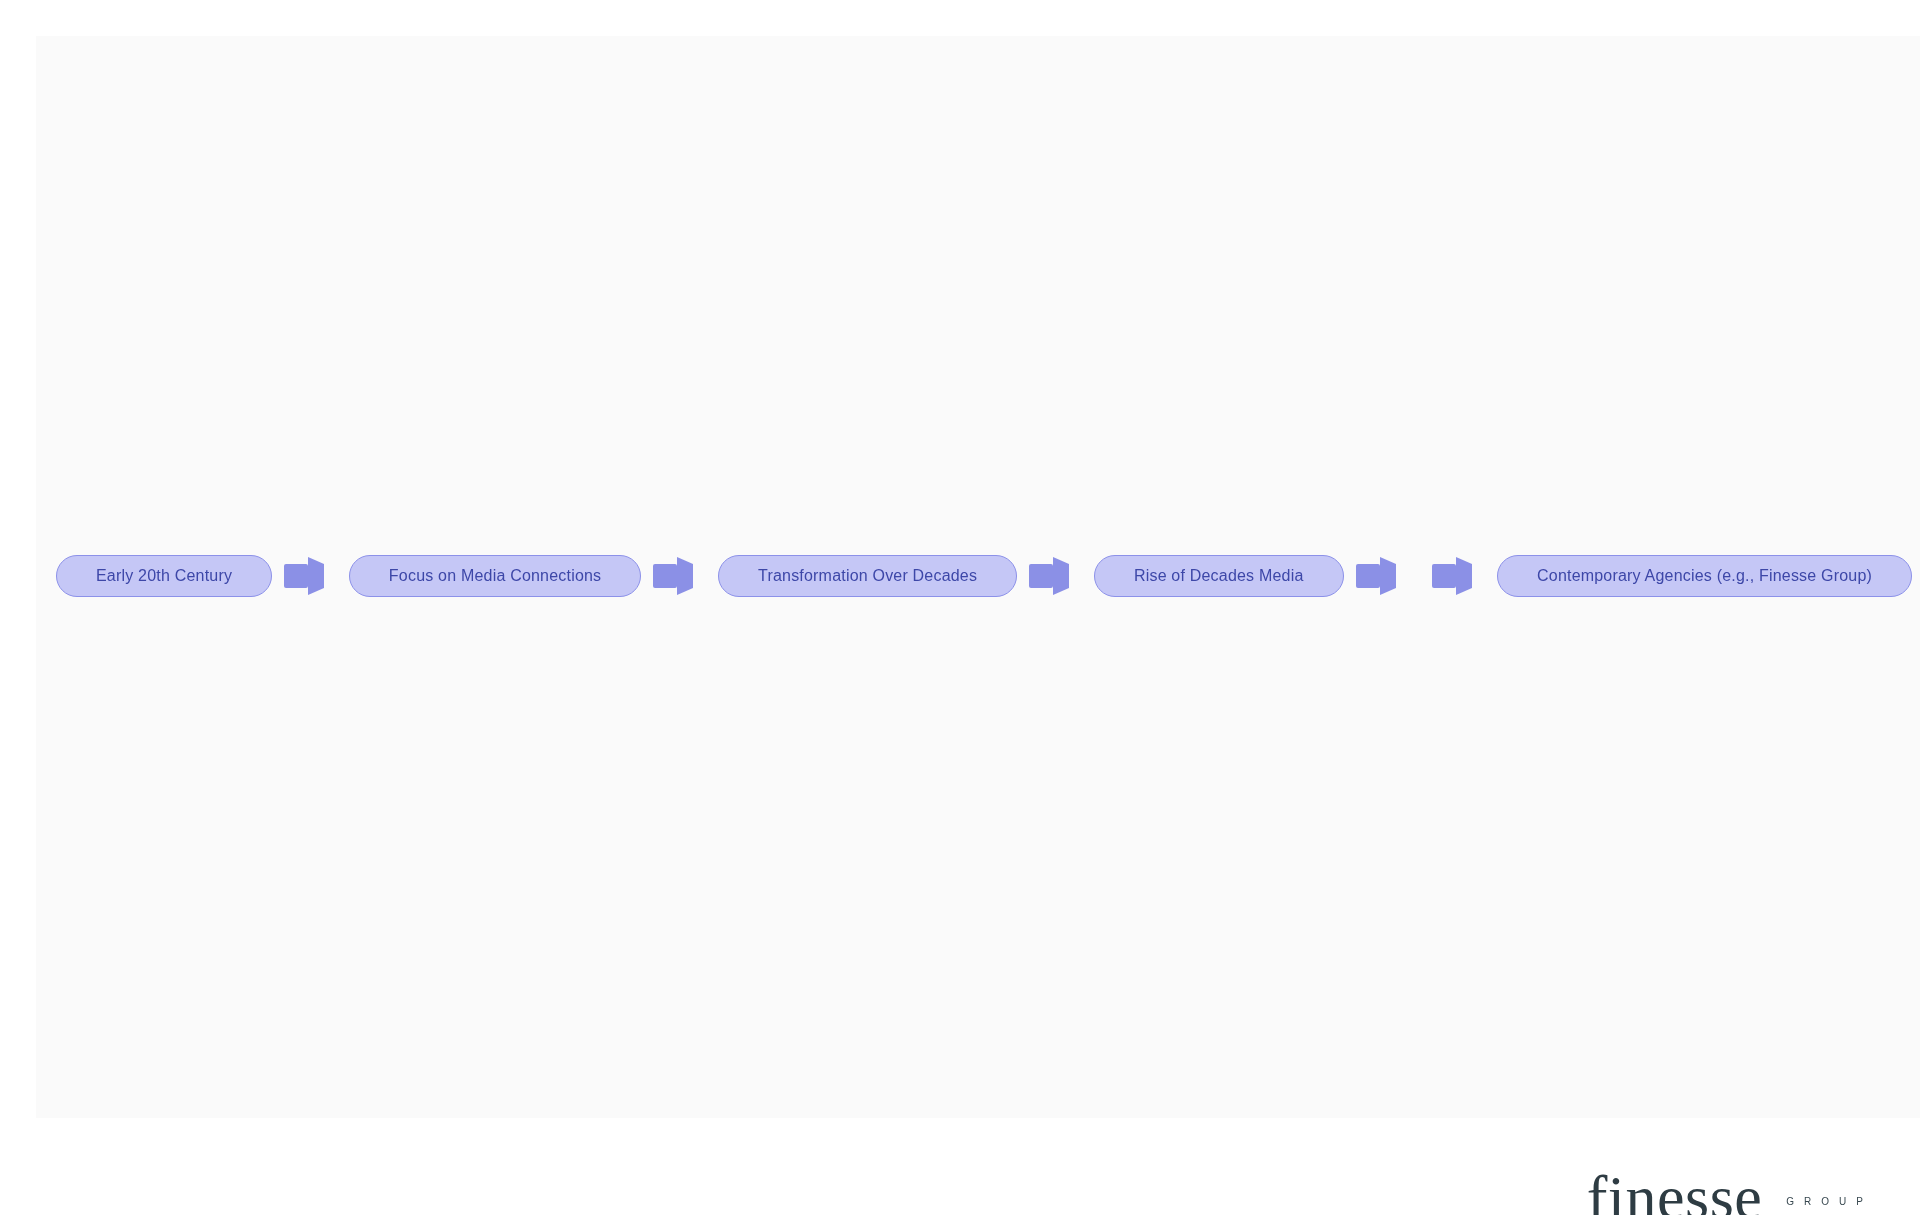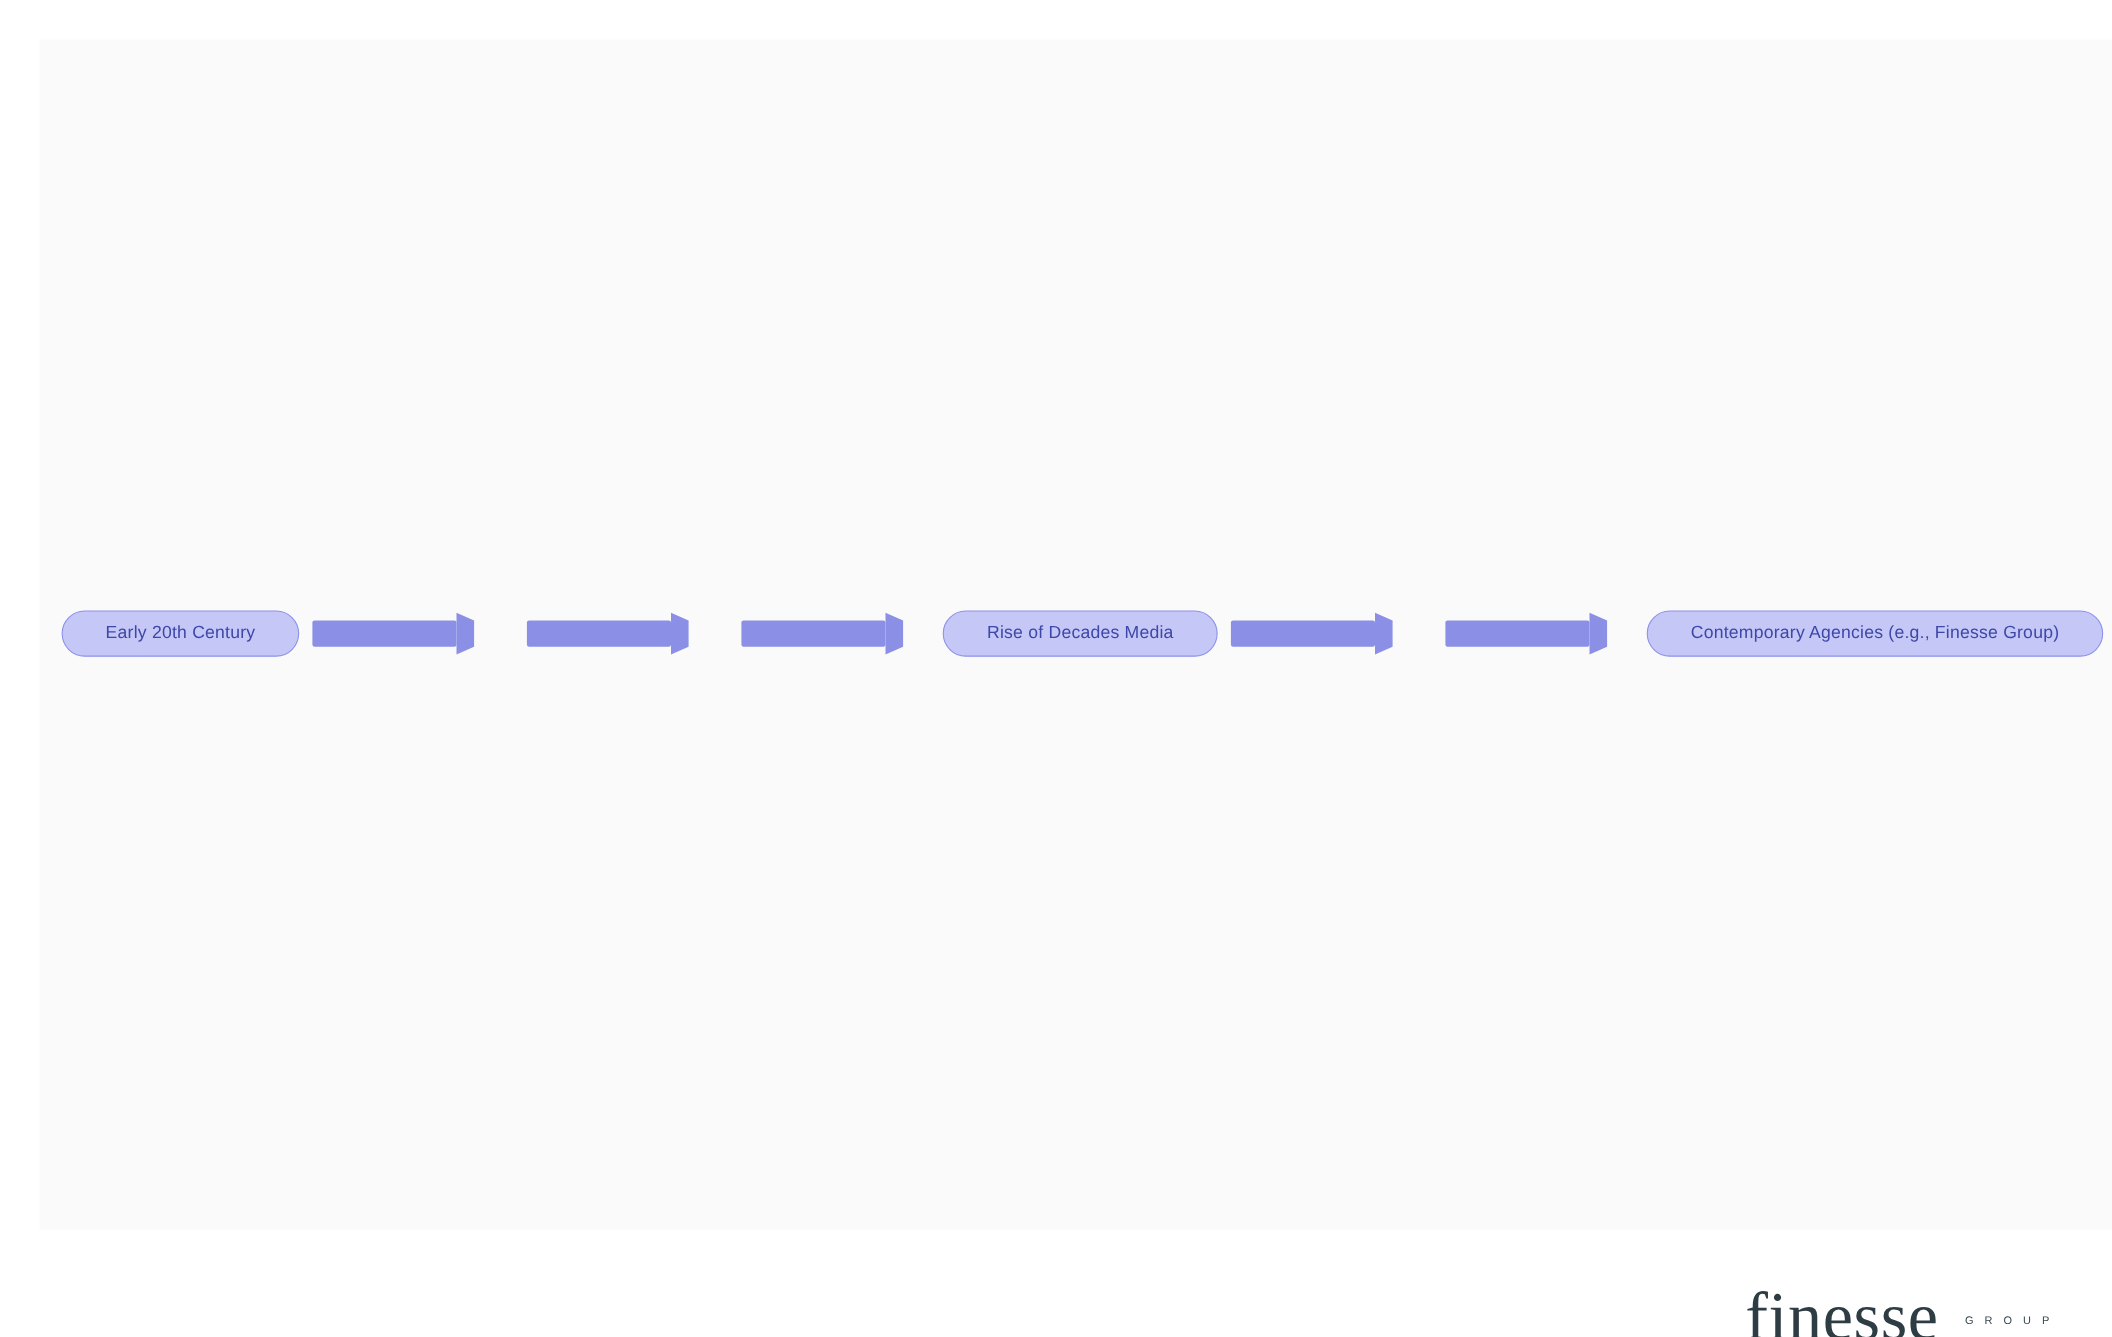--- a/index.html
+++ b/index.html
@@ -104,26 +104,32 @@
 
       <div class="node">
         <span>Early 20th Century</span>
       </div>
 
       <div class="arrow">
         <span class="arrow-line"></span>
         <span class="arrow-head"></span>
       </div>
 
+      <div class="node">
+        <span>Focus on Media Connections</span>
+      </div>
 
       <div class="arrow">
         <span class="arrow-line"></span>
         <span class="arrow-head"></span>
       </div>
 
+      <div class="node">
+        <span>Transformation Over Decades</span>
+      </div>
 
       <div class="arrow">
         <span class="arrow-line"></span>
         <span class="arrow-head"></span>
       </div>
 
       <div class="node">
         <span>Rise of Decades Media</span>
       </div>
 

